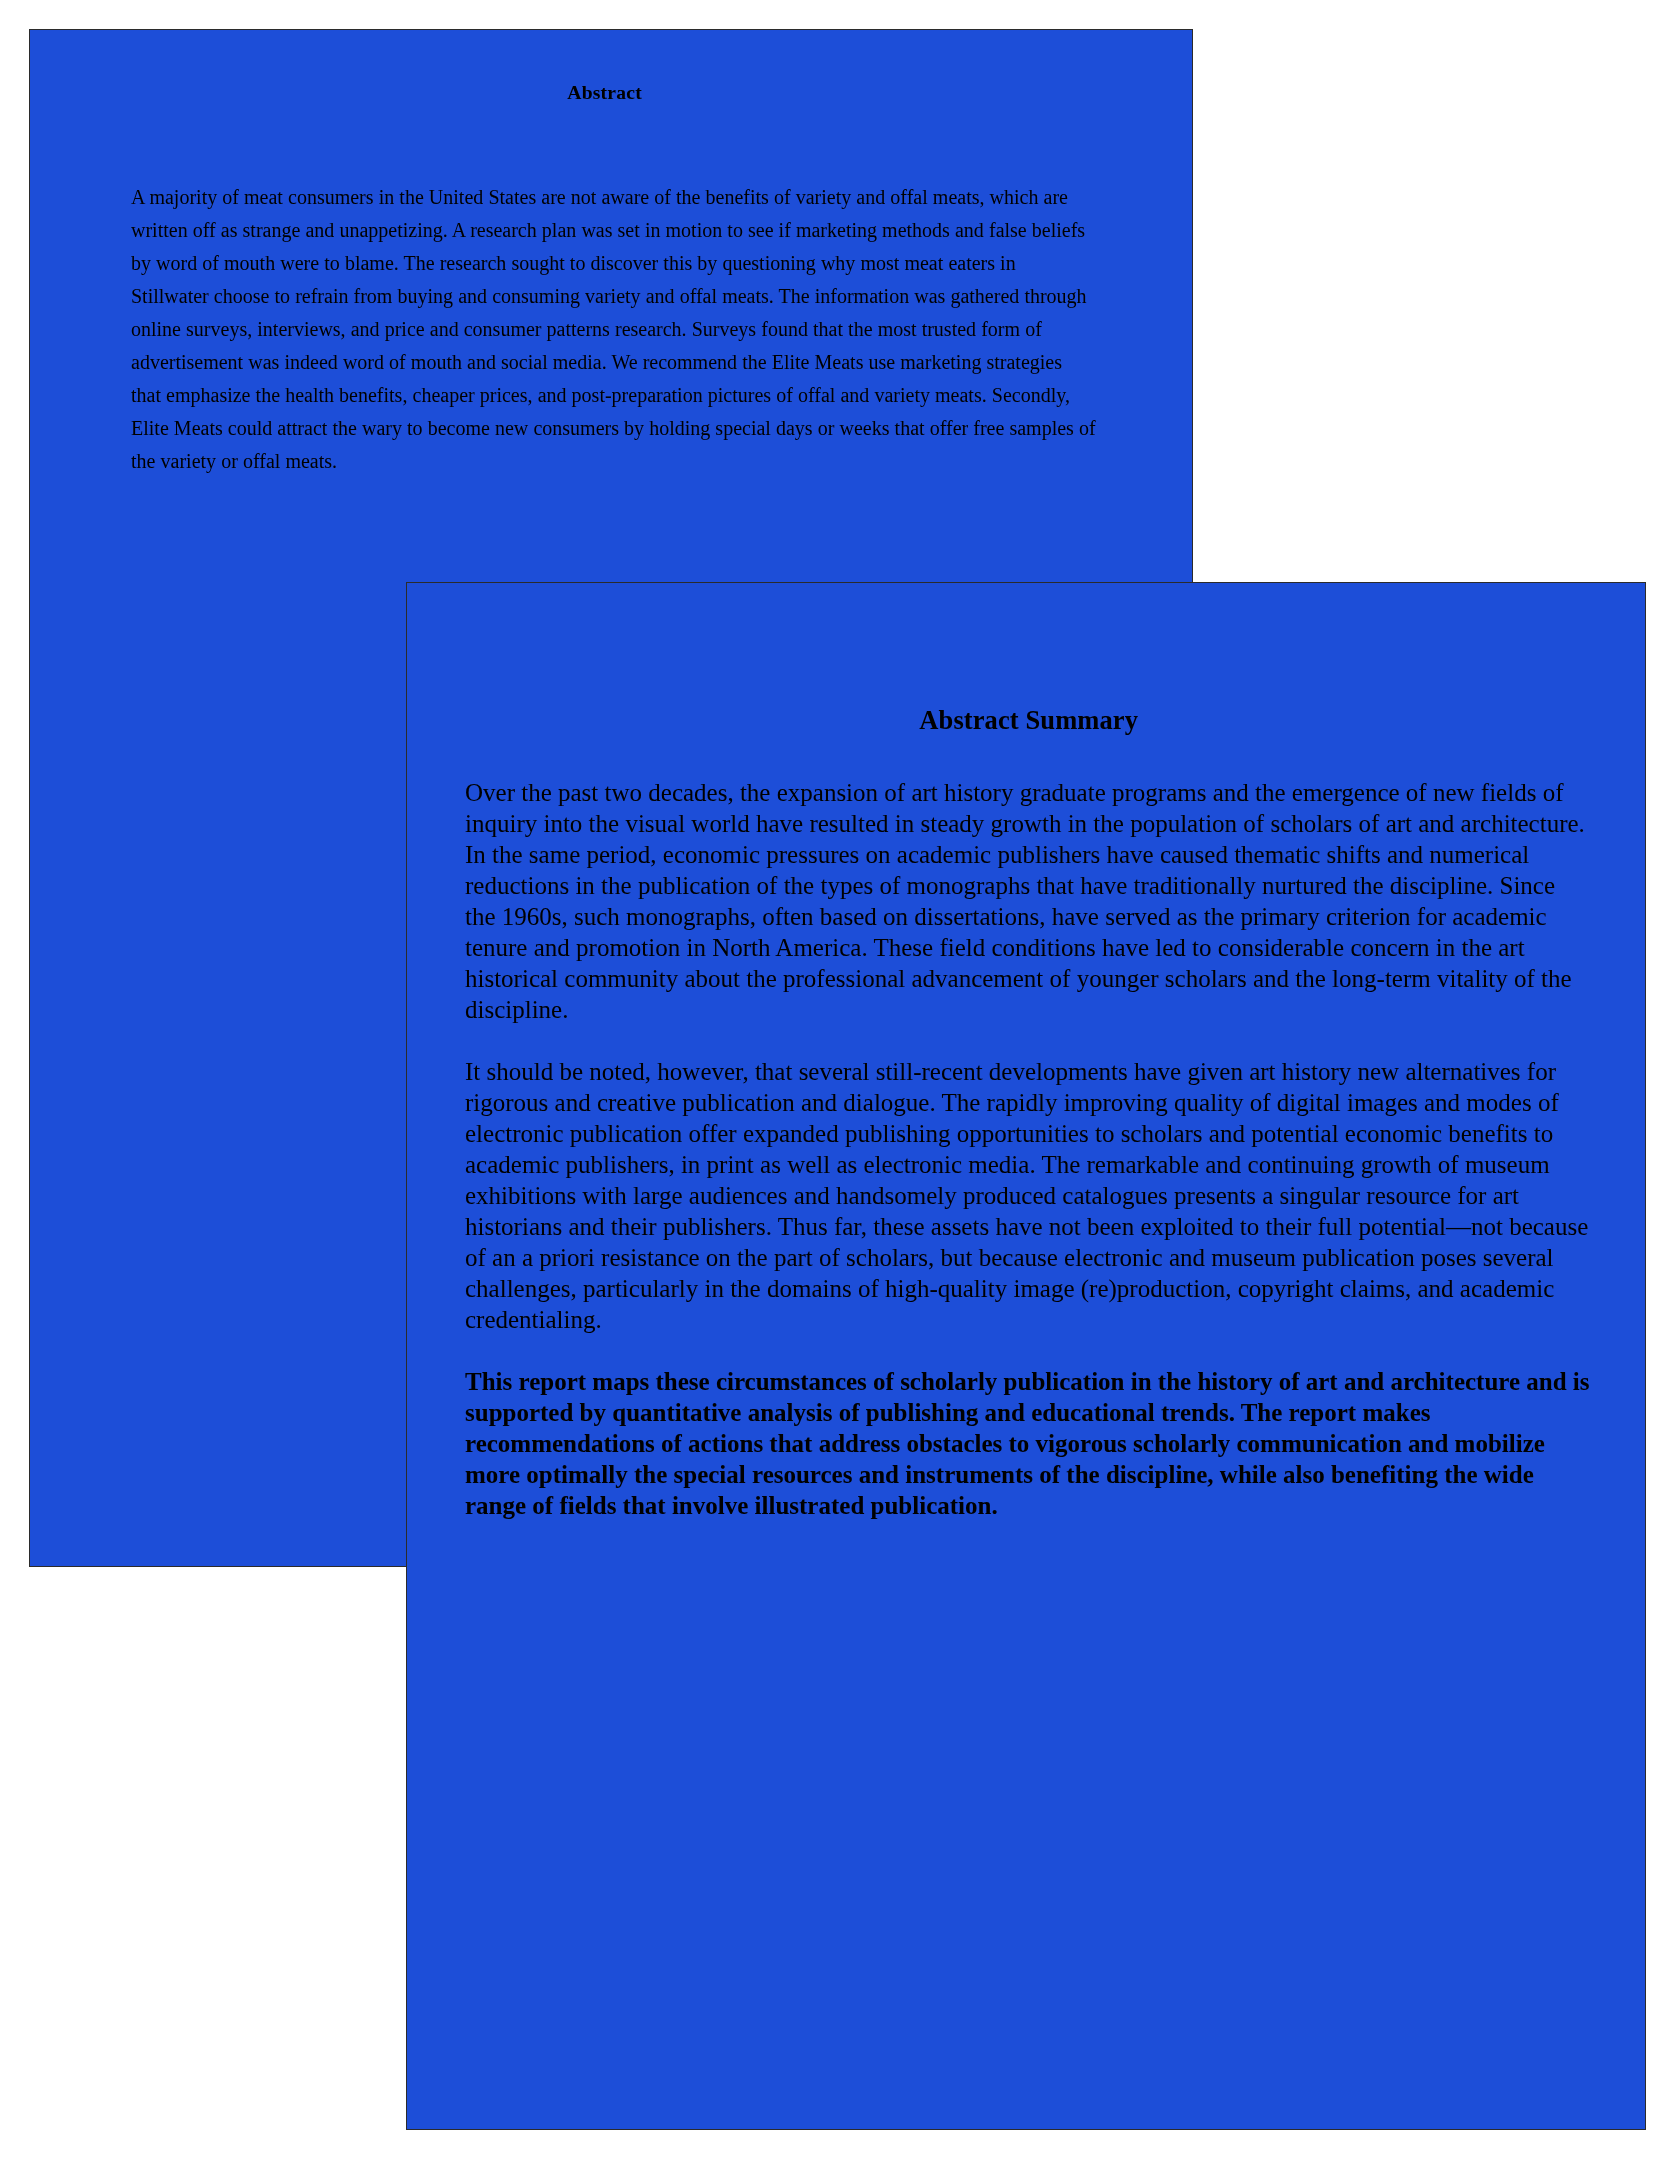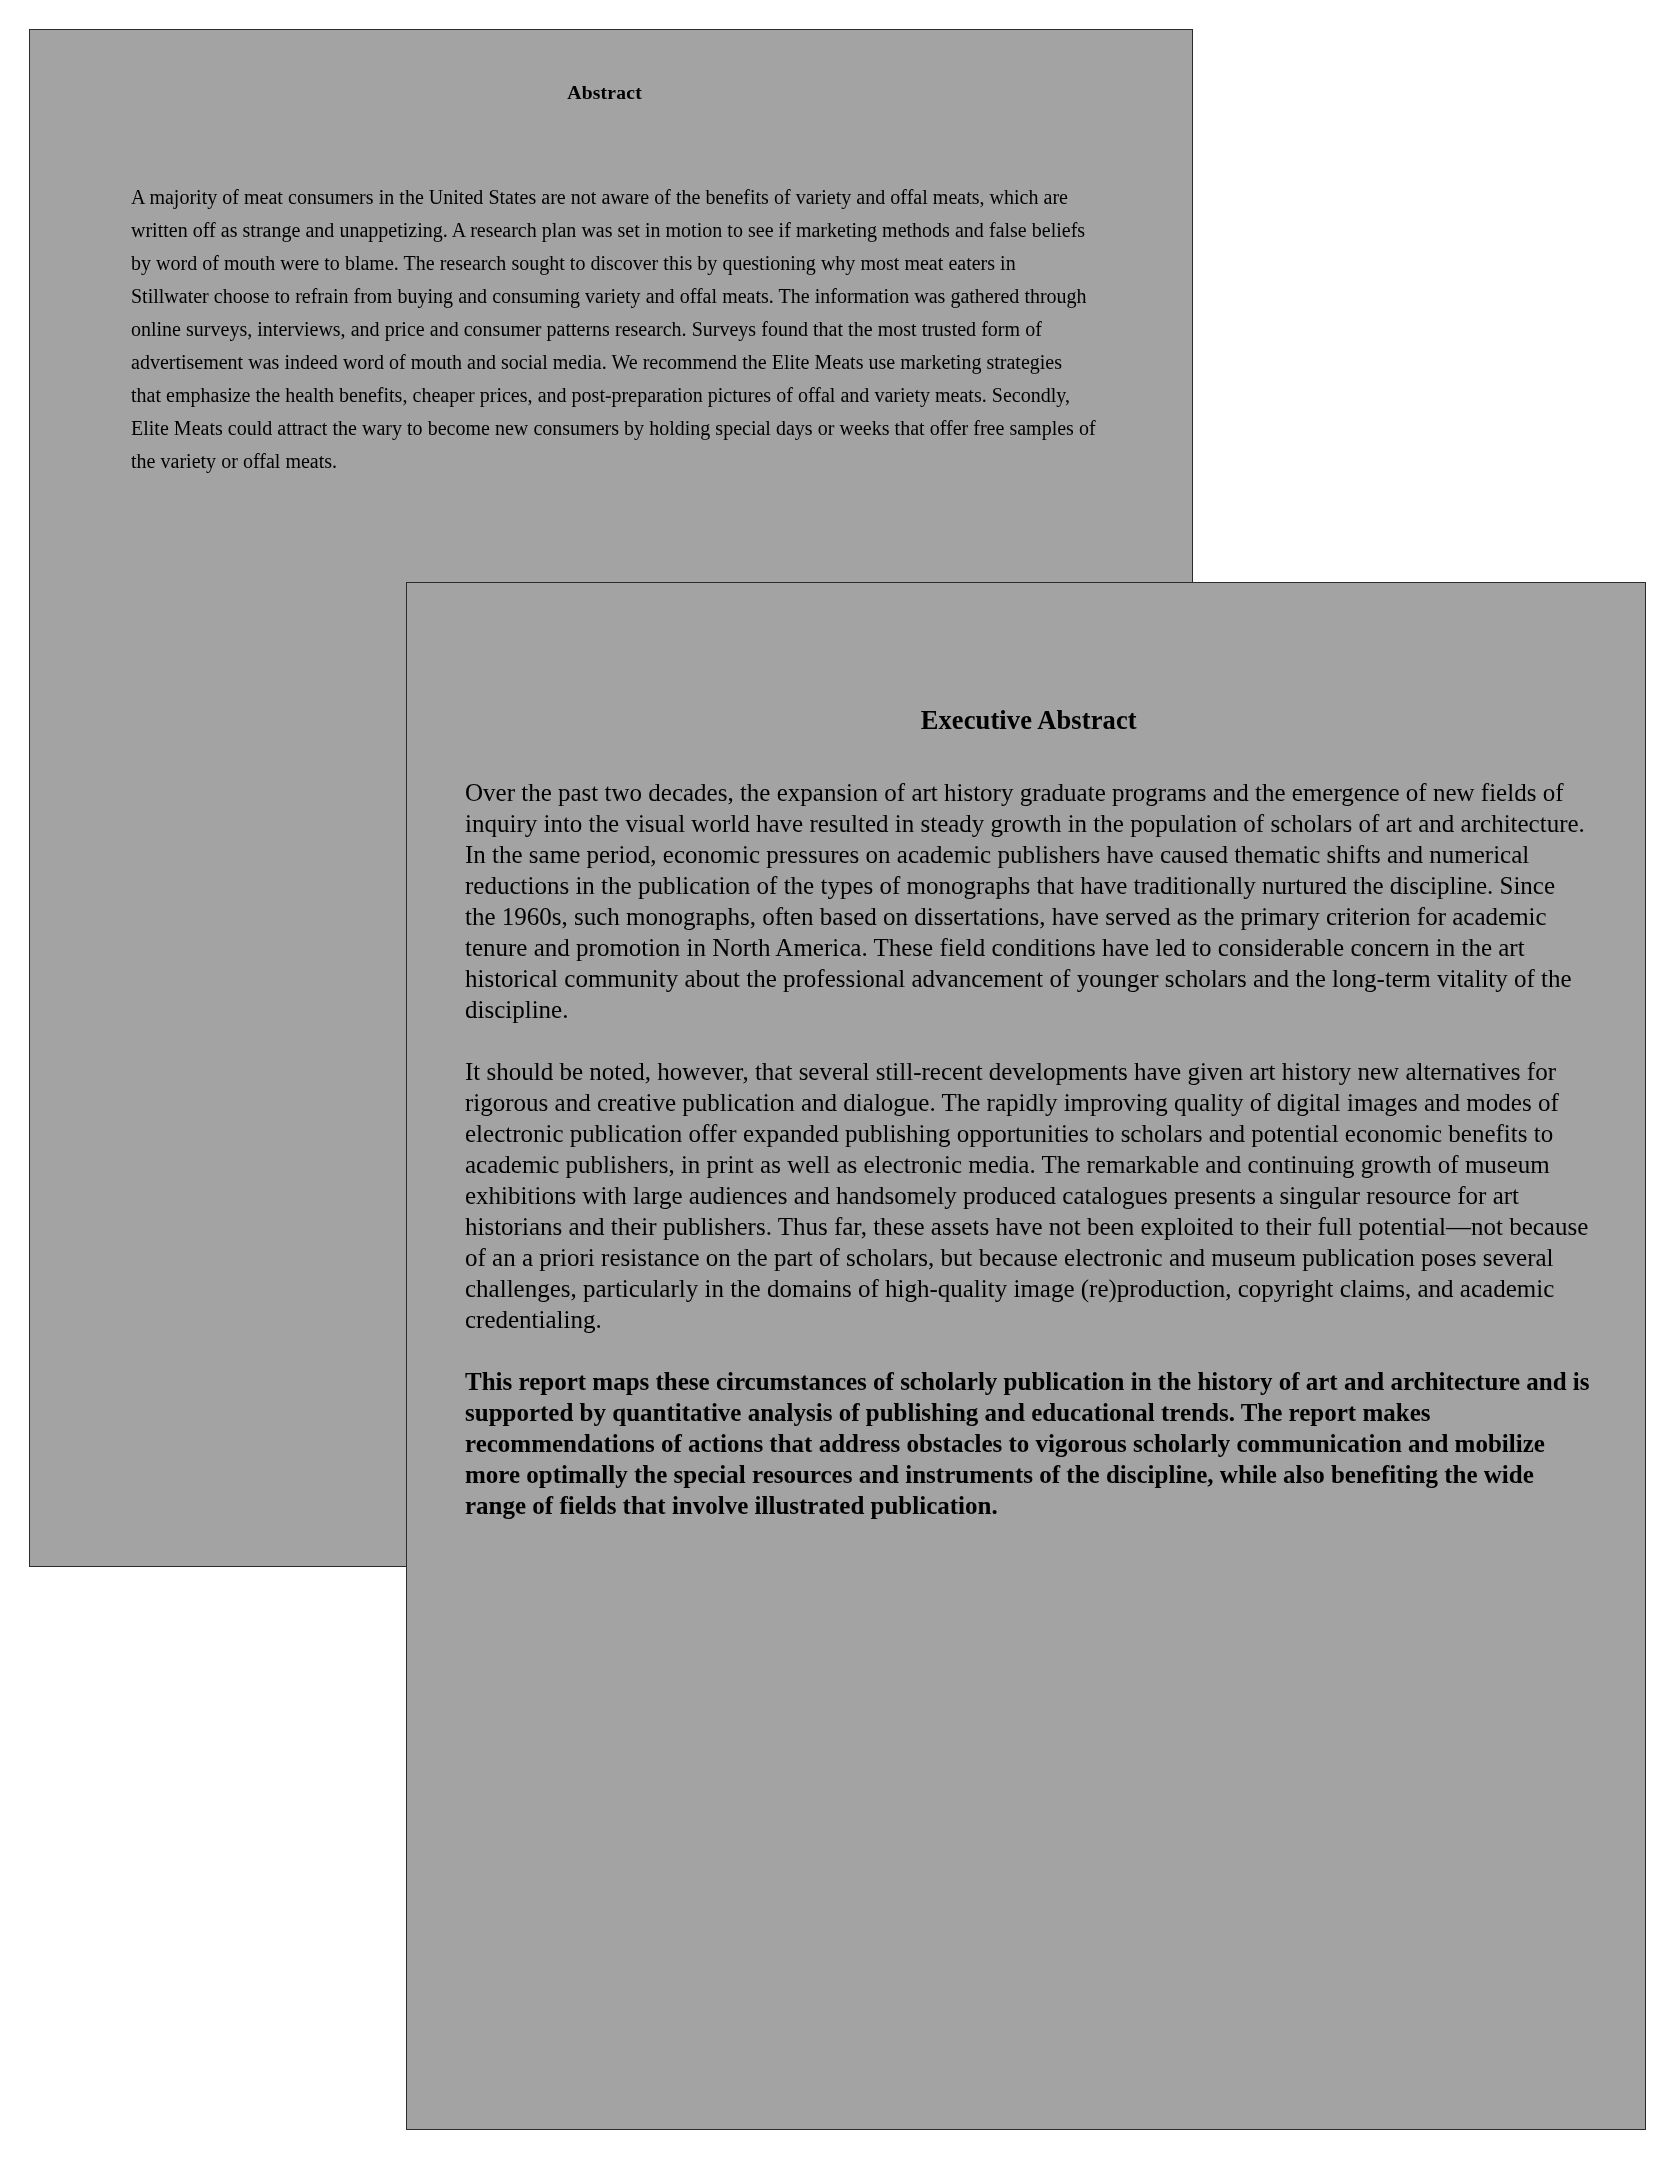--- a/index.html
+++ b/index.html
@@ -12,21 +12,21 @@
     height: 2175px;
     position: relative;
     font-family: "Liberation Serif", "DejaVu Serif", serif;
     color: #000000;
     overflow: hidden;
   }
 
   
   .page {
     position: absolute;
-    background: #a3a3a3;
+    background: #1d4ed8;
     box-sizing: border-box;
   }
 
   
   #page-abstract {
     left: 29px;
     top: 29px;
     width: 1164px;   
     height: 1538px;  
     border: 1.5px solid #2b2b2b;
@@ -110,21 +110,21 @@
 
 <div class="page" id="page-abstract">
   <div class="abstract-heading">
     <span>Abstract</span>
   </div>
   <div class="abstract-body">A majority of meat consumers in the United States are not aware of the benefits of variety and offal meats, which are written off as strange and unappetizing. A research plan was set in motion to see if marketing methods and false beliefs by word of mouth were to blame. The research sought to discover this by questioning why most meat eaters in Stillwater choose to refrain from buying and consuming variety and offal meats. The information was gathered through online surveys, interviews, and price and consumer patterns research. Surveys found that the most trusted form of advertisement was indeed word of mouth and social media. We recommend the Elite Meats use marketing strategies that emphasize the health benefits, cheaper prices, and post-preparation pictures of offal and variety meats. Secondly, Elite Meats could attract the wary to become new consumers by holding special days or weeks that offer free samples of the variety or offal meats.</div>
 </div>
 
 <div class="page" id="page-exec">
   <div class="exec-heading">
-    <span>Executive Abstract</span>
+    <span>Abstract Summary</span>
   </div>
   <div class="exec-body">
     <p>Over the past two decades, the expansion of art history graduate programs and the emergence of new fields of inquiry into the visual world have resulted in steady growth in the population of scholars of art and architecture. In the same period, economic pressures on academic publishers have caused thematic shifts and numerical reductions in the publication of the types of monographs that have traditionally nurtured the discipline. Since the 1960s, such monographs, often based on dissertations, have served as the primary criterion for academic tenure and promotion in North America. These field conditions have led to considerable concern in the art historical community about the professional advancement of younger scholars and the long-term vitality of the discipline.</p>
     <p>It should be noted, however, that several still-recent developments have given art history new alternatives for rigorous and creative publication and dialogue. The rapidly improving quality of digital images and modes of electronic publication offer expanded publishing opportunities to scholars and potential economic benefits to academic publishers, in print as well as electronic media. The remarkable and continuing growth of museum exhibitions with large audiences and handsomely produced catalogues presents a singular resource for art historians and their publishers. Thus far, these assets have not been exploited to their full potential—not because of an a priori resistance on the part of scholars, but because electronic and museum publication poses several challenges, particularly in the domains of high-quality image (re)production, copyright claims, and academic credentialing.</p>
     <p>This report maps these circumstances of scholarly publication in the history of art and architecture and is supported by quantitative analysis of publishing and educational trends. The report makes recommendations of actions that address obstacles to vigorous scholarly communication and mobilize more optimally the special resources and instruments of the discipline, while also benefiting the wide range of fields that involve illustrated publication.</p>
   </div>
 </div>
 
 
 </body></html>

